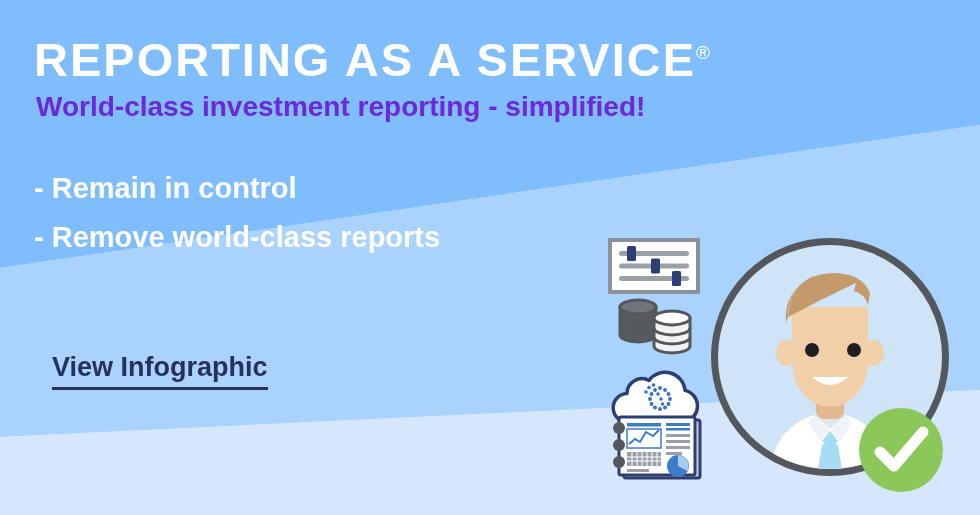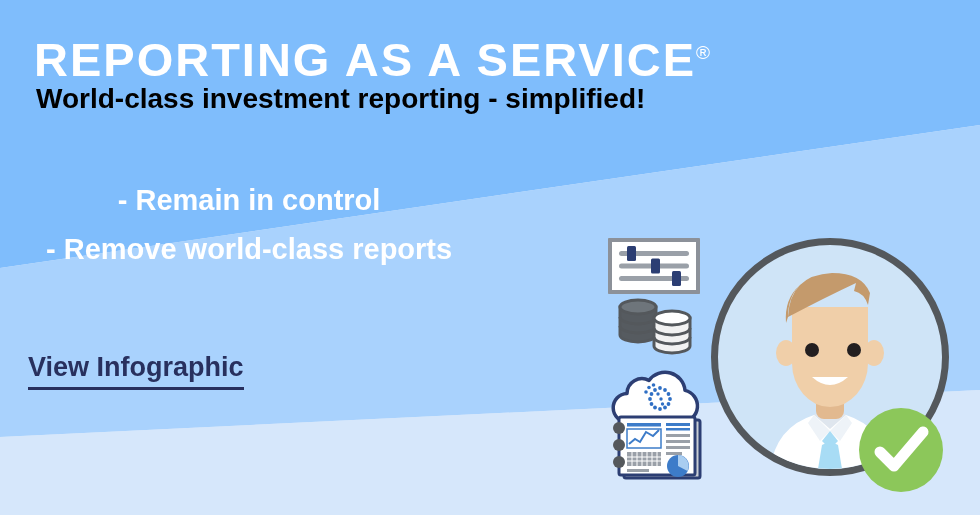--- a/index.html
+++ b/index.html
@@ -63,46 +63,45 @@
   }
   .headline .tm {
     font-size: 19px;
     vertical-align: super;
     letter-spacing: 0;
     font-weight: 400;
   }
   .subhead {
     position: absolute;
     left: 36px;
-    top: 82px;
-    color: #000000;
+    top: 90px;
+    color: #6d28d9;
     font-size: 28px;
     line-height: 34px;
     font-weight: 700;
     white-space: nowrap;
   }
   .bullets {
     position: absolute;
     left: 34px;
     top: 164px;
-    margin: 12px;
+    margin: 0;
     padding: 0;
     list-style: none;
-    text-align: center;
   }
   .bullets li {
     color: #ffffff;
     font-size: 29px;
     line-height: 49px;
     font-weight: 700;
     white-space: nowrap;
   }
   .cta {
     position: absolute;
-    left: 28px;
+    left: 52px;
     top: 351px;
     color: #28305e;
     font-size: 27px;
     line-height: 32px;
     font-weight: 700;
     text-decoration: none;
     display: inline-block;
     padding-bottom: 4px;
     border-bottom: 3px solid #28305e;
     cursor: pointer;

